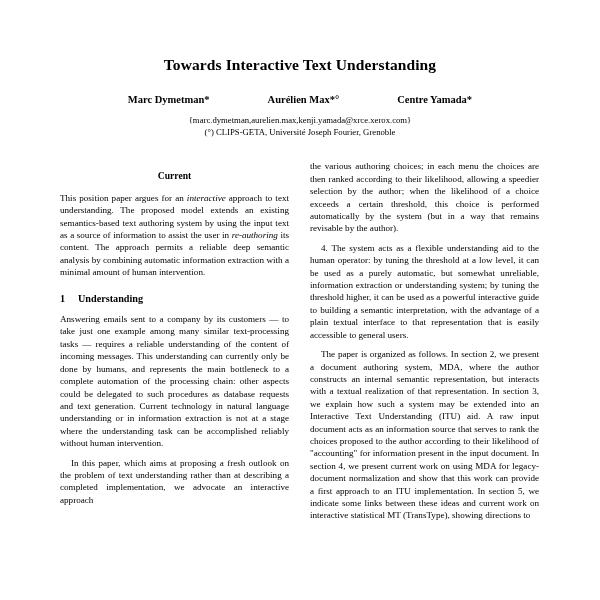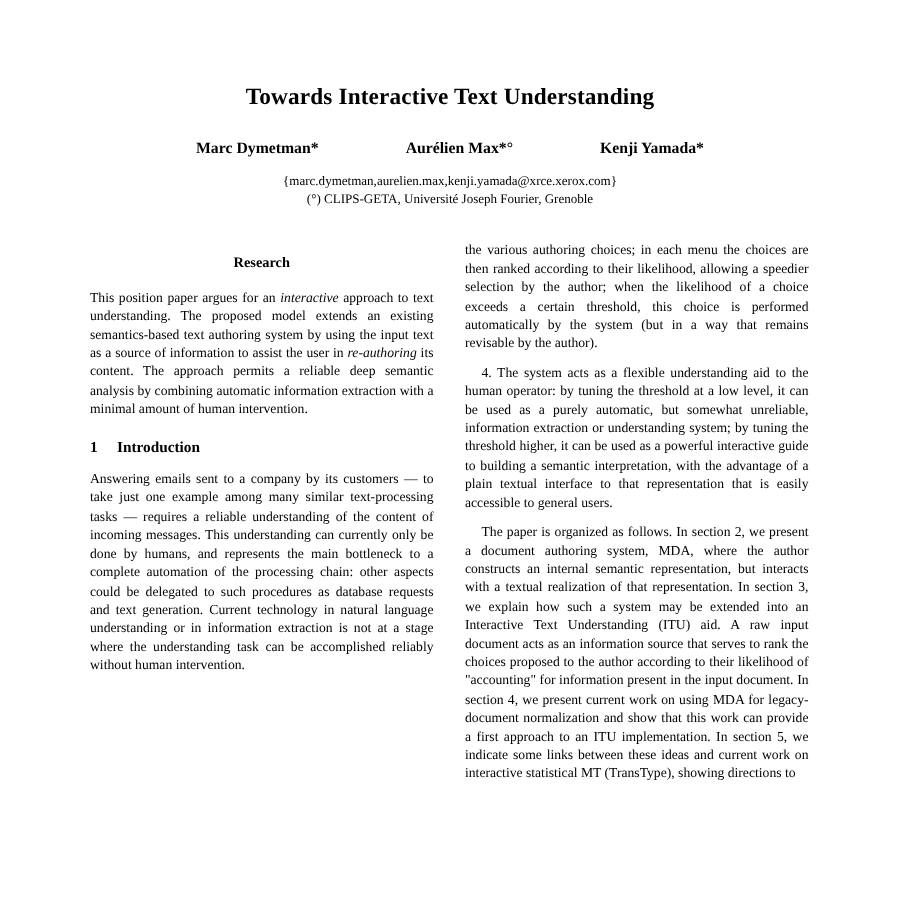--- a/index.html
+++ b/index.html
@@ -89,42 +89,43 @@
 </head>
 <body>
 
 <div class="page">
 
   <div class="title">Towards Interactive Text Understanding</div>
 
   <div class="authors">
     <span class="author">Marc Dymetman*</span>
     <span class="author">Aurélien Max*°</span>
-    <span class="author">Kenji Yamada*</span>
+    <span class="author">Centre Yamada*</span>
   </div>
 
   <div class="affil">
     <div>{marc.dymetman,aurelien.max,kenji.yamada@xrce.xerox.com}</div>
     <div>(°) CLIPS-GETA, Université Joseph Fourier, Grenoble</div>
   </div>
 
   <div class="columns">
 
     <div class="col">
-      <div class="abstract-head">Research</div>
+      <div class="abstract-head">Current</div>
       <p class="noindent">
         This position paper argues for an <em>interactive</em> approach to text understanding. The proposed model extends an existing semantics-based text authoring system by using the input text as a source of information to assist the user in <em>re-authoring</em> its content. The approach permits a reliable deep semantic analysis by combining automatic information extraction with a minimal amount of human intervention.
       </p>
 
       <div class="section-head">
         <span class="section-num">1</span>
-        <span>Introduction</span>
+        <span>Understanding</span>
       </div>
 
       <p class="noindent">Answering emails sent to a company by its customers — to take just one example among many similar text-processing tasks — requires a reliable understanding of the content of incoming messages. This understanding can currently only be done by humans, and represents the main bottleneck to a complete automation of the processing chain: other aspects could be delegated to such procedures as database requests and text generation. Current technology in natural language understanding or in information extraction is not at a stage where the understanding task can be accomplished reliably without human intervention.</p>
+      <p>In this paper, which aims at proposing a fresh outlook on the problem of text understanding rather than at describing a completed implementation, we advocate an interactive approach</p>
     </div>
 
     <div class="col">
       <p class="noindent">the various authoring choices; in each menu the choices are then ranked according to their likelihood, allowing a speedier selection by the author; when the likelihood of a choice exceeds a certain threshold, this choice is performed automatically by the system (but in a way that remains revisable by the author).</p>
       <p>4. The system acts as a flexible understanding aid to the human operator: by tuning the threshold at a low level, it can be used as a purely automatic, but somewhat unreliable, information extraction or understanding system; by tuning the threshold higher, it can be used as a powerful interactive guide to building a semantic interpretation, with the advantage of a plain textual interface to that representation that is easily accessible to general users.</p>
       <p>The paper is organized as follows. In section 2, we present a document authoring system, MDA, where the author constructs an internal semantic representation, but interacts with a textual realization of that representation. In section 3, we explain how such a system may be extended into an Interactive Text Understanding (ITU) aid. A raw input document acts as an information source that serves to rank the choices proposed to the author according to their likelihood of "accounting" for information present in the input document. In section 4, we present current work on using MDA for legacy-document normalization and show that this work can provide a first approach to an ITU implementation. In section 5, we indicate some links between these ideas and current work on interactive statistical MT (TransType), showing directions to</p>
     </div>
 
   </div>
 </div>

